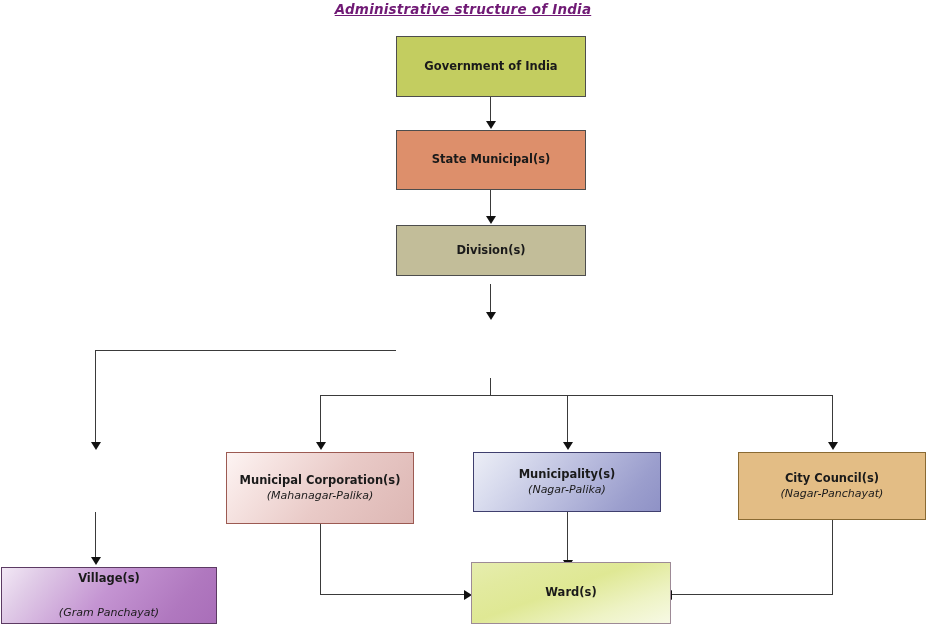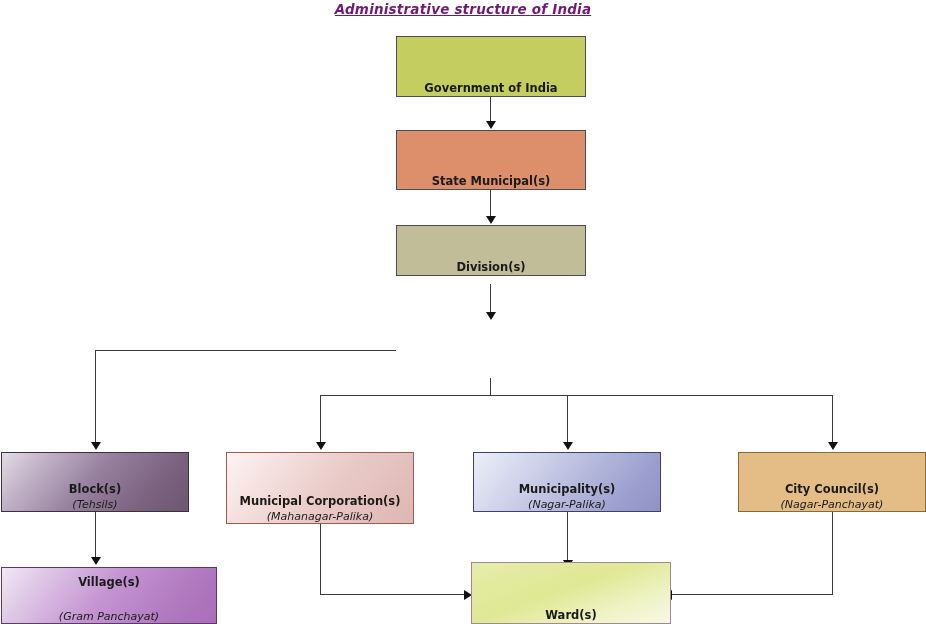--- a/index.html
+++ b/index.html
@@ -32,21 +32,21 @@
     color: #701a75;
     letter-spacing: 0.2px;
     white-space: nowrap;
   }
   .node {
     position: absolute;
     box-sizing: border-box;
     display: flex;
     flex-direction: column;
     align-items: center;
-    justify-content: flex-end;
+    justify-content: center;
     text-align: center;
     line-height: 1.2;
     z-index: 5;
   }
   .node .lbl {
     font-family: "DejaVu Sans", sans-serif;
     font-size: 11.5px;
     font-weight: bold;
     color: #1a1a1a;
     white-space: nowrap;
@@ -149,42 +149,36 @@
     <div class="lbl">State Municipal(s)</div>
   </div>
 
   <div class="node" style="left:396px; top:225px; width:190px; height:51px;
               background:#c2bd99;
               border:1.5px solid #4d4d4d;">
     <div class="lbl">Division(s)</div>
   </div>
 
 
-  <div class="node" style="left:1px; top:452px; width:188px; height:60px;
-              background:linear-gradient(130deg, #e3dde6 0%, #c5b6ca 18%, #96809d 48%, #7b6380 78%, #6d566f 100%);
-              border:1.5px solid #3a2f3d;">
-    <div class="lbl">Block(s)</div>
-    <div class="sub">(Tehsils)</div>
-  </div>
 
   <div class="node" style="left:226px; top:452px; width:188px; height:72px;
               background:linear-gradient(128deg, #fdf4f3 0%, #f6e4e2 20%, #e9cac7 55%, #e2bfbc 80%, #ddb7b4 100%);
               border:1.5px solid #9c5a52;">
     <div class="lbl">Municipal Corporation(s)</div>
     <div class="sub">(Mahanagar-Palika)</div>
   </div>
 
   <div class="node" style="left:473px; top:452px; width:188px; height:60px;
               background:linear-gradient(128deg, #eceef6 0%, #d9dcee 20%, #b6b9dc 55%, #9b9ecd 82%, #8f92c6 100%);
               border:1.5px solid #3f3f6e;">
     <div class="lbl">Municipality(s)</div>
     <div class="sub">(Nagar-Palika)</div>
   </div>
 
-  <div class="node" style="left:738px; top:452px; width:188px; height:60px;
+  <div class="node" style="left:738px; top:452px; width:188px; height:68px;
               background:#e3bd85;
               border:1.5px solid #8a6a33;">
     <div class="lbl">City Council(s)</div>
     <div class="sub">(Nagar-Panchayat)</div>
   </div>
 
   <div class="node" style="left:1px; top:567px; width:216px; height:57px;
               background:linear-gradient(128deg, #f2e8f5 0%, #e0cbe7 16%, #c494d2 48%, #b078bf 80%, #a96eb9 100%);
               border:1.5px solid #5c3a63;gap:19px;">
     <div class="lbl">Village(s)</div>

